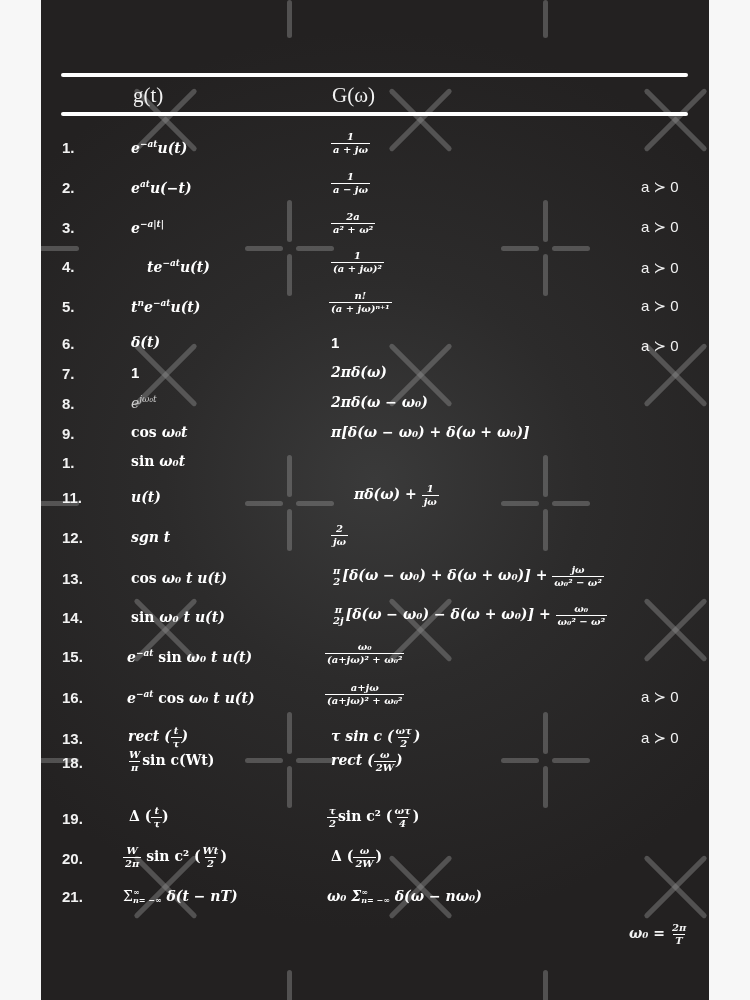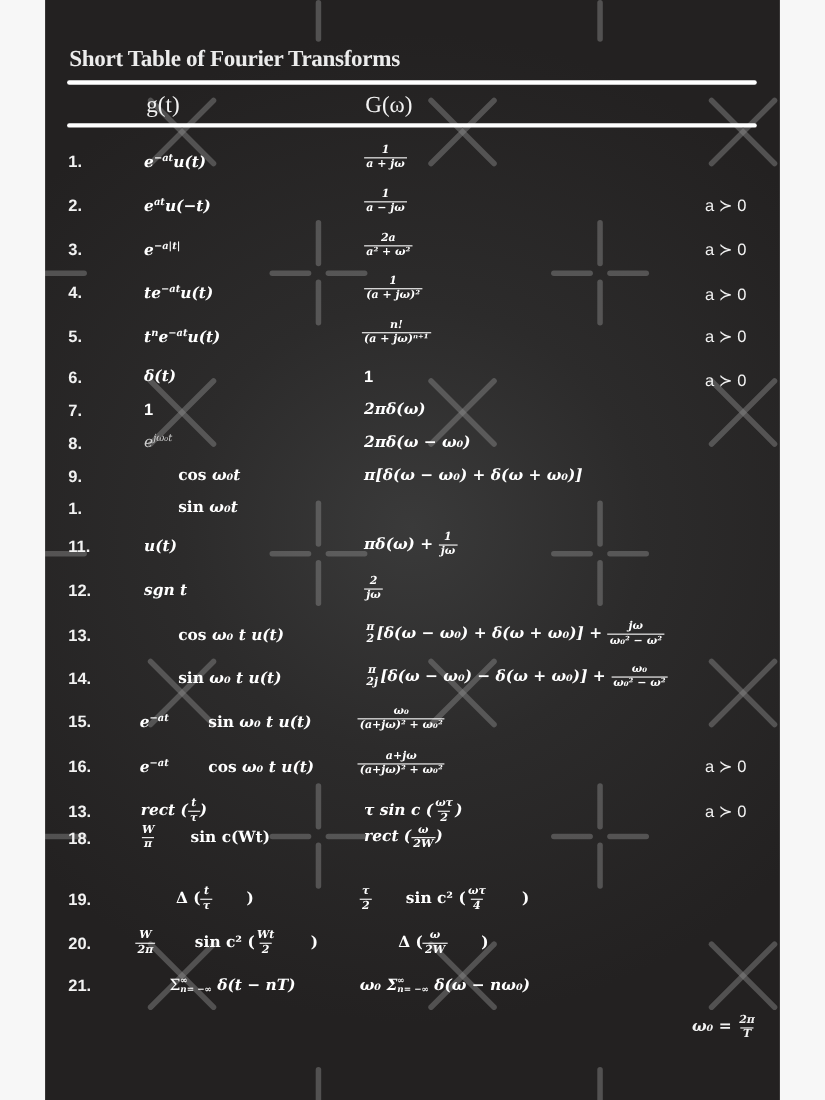--- a/index.html
+++ b/index.html
@@ -40,21 +40,21 @@
   }
   .g { left: 90px; }
   .G { left: 290px; }
   .cond {
     position: absolute; left: 600px;
     font-family: "Liberation Sans", sans-serif; font-size: 15px; color: #f2f2f2; white-space: nowrap; margin-top: 40px;
   }
   .frac { display: inline-flex; flex-direction: column; align-items: center; vertical-align: middle; font-size: 10px; line-height: 1.15; }
   .frac .n { padding: 0 2px; }
   .frac .d { border-top: 1px solid #fff; padding: 0 2px; }
-  .up { font-weight: normal; font-style: normal; margin-left: 31px; }
+  .up { font-weight: normal; font-style: normal; }
   sup, sub { font-size: 9px; }
 </style>
 </head>
 <body>
 
 <div class="poster">
 
   <div class="wm" style="left:90px;top:85px;width:70px;height:70px;">
     <div class="bar" style="left:32px;top:-8px;width:5px;height:86px;transform:rotate(45deg);"></div>
     <div class="bar" style="left:32px;top:-8px;width:5px;height:86px;transform:rotate(-45deg);"></div>
@@ -146,21 +146,20 @@
   <div class="wm" style="left:600px;top:852px;width:70px;height:70px;">
     <div class="bar" style="left:32px;top:-8px;width:5px;height:86px;transform:rotate(45deg);"></div>
     <div class="bar" style="left:32px;top:-8px;width:5px;height:86px;transform:rotate(-45deg);"></div>
   </div>
 
   <div class="wm" style="left:0;top:970px;width:668px;height:30px;">
     <div class="bar" style="left:246px;top:0;width:5px;height:40px;"></div>
     <div class="bar" style="left:502px;top:0;width:5px;height:40px;"></div>
   </div>
 
-  <div class="title">Short Table of Fourier Transforms</div>
   <div class="rule" style="top:73px;"></div>
   <div class="hdr" style="left:92px;">g(t)</div>
   <div class="hdr" style="left:291px;">G(ω)</div>
   <div class="rule" style="top:112px;"></div>
 
   <div class="row" style="top:133px;height:30px;">
     <span class="num" style="top:6px;">1.</span>
     <span class="g" style="top:6px;"><span>e</span><sup>−at</sup><span>u(t)</span></span>
     <span class="G" style="top:-2px;"><span class="frac">
           <span class="n">1</span>
@@ -184,21 +183,21 @@
     <span class="g" style="top:6px;"><span>e</span><sup>−a|t|</sup></span>
     <span class="G" style="top:-2px;"><span class="frac">
           <span class="n">2a</span>
           <span class="d">a² + ω²</span>
         </span></span>
     <span class="cond" style="top:6px;">a ≻ 0</span>
   </div>
 
   <div class="row" style="top:252px;height:30px;">
     <span class="num" style="top:6px;">4.</span>
-    <span class="g" style="top:6px;"><span>te</span><sup>−at</sup><span>u(t)</span></span>
+    <span class="g" style="top:6px;margin-left:16px;"><span>te</span><sup>−at</sup><span>u(t)</span></span>
     <span class="G" style="top:-2px;"><span class="frac">
           <span class="n">1</span>
           <span class="d">(a + jω)²</span>
         </span></span>
     <span class="cond" style="top:5px;">a ≻ 0</span>
   </div>
 
   <div class="row" style="top:292px;height:30px;">
     <span class="num" style="top:6px;">5.</span>
     <span class="g" style="top:6px;"><span>t</span><sup>n</sup><span>e</span><sup>−at</sup><span>u(t)</span></span>
@@ -234,21 +233,21 @@
   </div>
 
   <div class="row" style="top:452px;height:24px;">
     <span class="num" style="top:2px;">1.</span>
     <span class="g" style="top:1px;"><span class="up" style="font-weight:bold;">sin</span> <span>ω₀t</span></span>
   </div>
 
   <div class="row" style="top:483px;height:34px;">
     <span class="num" style="top:6px;">11.</span>
     <span class="g" style="top:6px;">u(t)</span>
-    <span class="G" style="top:0px;"><span>πδ(ω) + </span><span class="frac">
+    <span class="G" style="top:0px;margin-left:23px;"><span>πδ(ω) + </span><span class="frac">
           <span class="n">1</span>
           <span class="d">jω</span>
         </span></span>
   </div>
 
   <div class="row" style="top:523px;height:34px;">
     <span class="num" style="top:6px;">12.</span>
     <span class="g" style="top:6px;">sgn t</span>
     <span class="G" style="top:0px;"><span class="frac">
           <span class="n">2</span>

